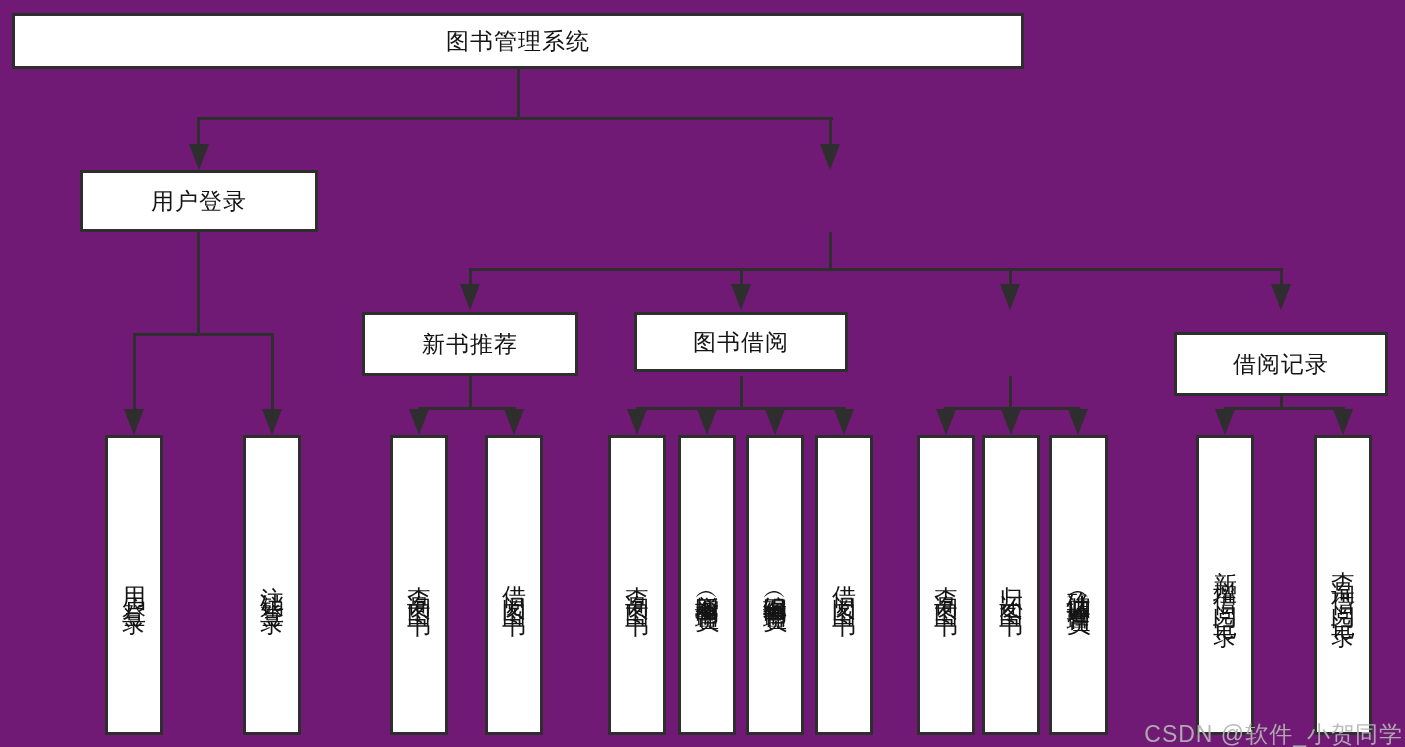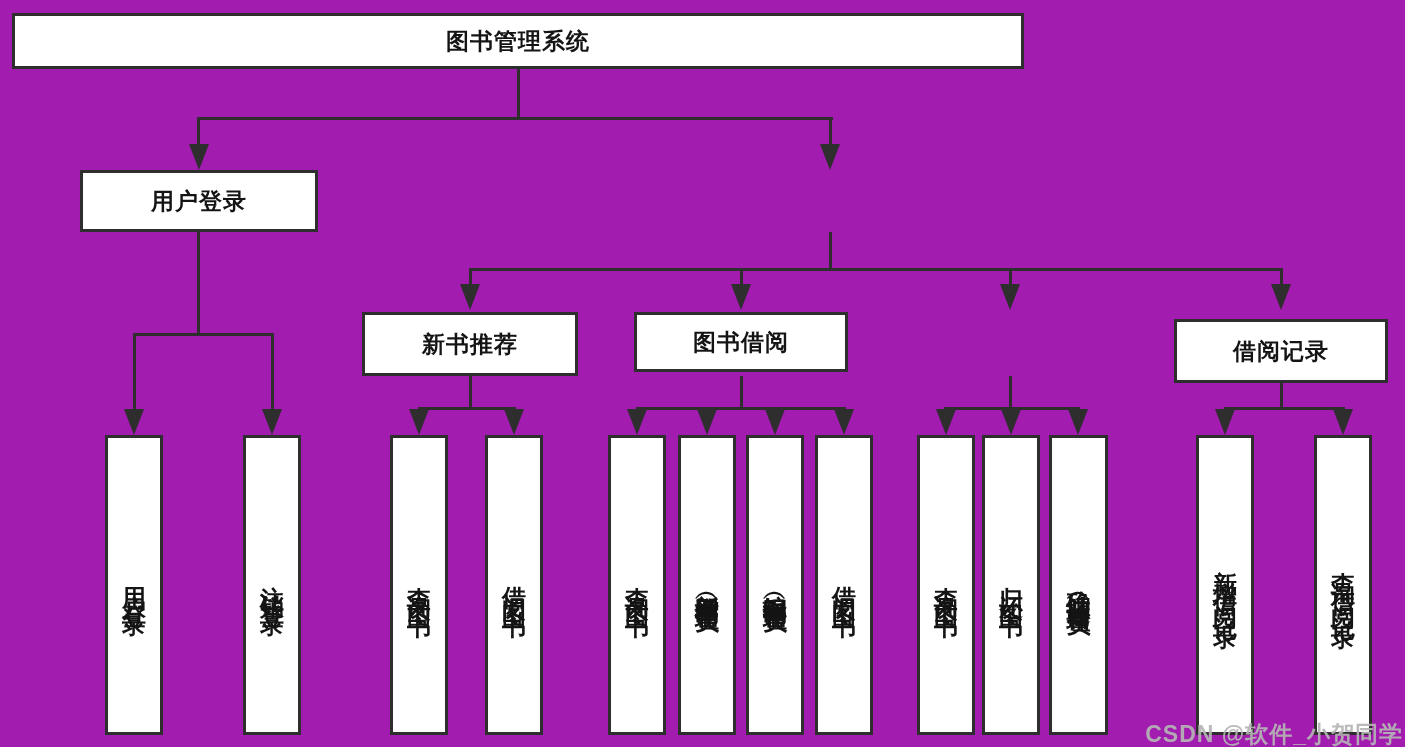--- a/index.html
+++ b/index.html
@@ -1,19 +1,18 @@
 <!DOCTYPE html>
 <html><head>
 <meta charset="utf-8">
 <style>
   html,body{margin:0;padding:0;background:#fff;}
   .canvas{
-    position:relative;width:1405px;height:747px;background:#a21caf;overflow:hidden;
+    position:relative;width:1405px;height:747px;background:#701a75;overflow:hidden;
     font-family:"Liberation Sans","DejaVu Sans",sans-serif;
-    font-weight:bold;
   }
   .node{
     position:absolute;box-sizing:border-box;border:3px solid #2e2e2e;background:#fff;
     display:flex;align-items:center;justify-content:center;color:#141414;z-index:1;
   }
   .node.h{font-size:23px;letter-spacing:1px;white-space:nowrap;}
   .vtext{
     writing-mode:vertical-rl;text-orientation:mixed;
     font-size:24px;letter-spacing:9px;line-height:1;white-space:nowrap;
   }
@@ -68,21 +67,21 @@
   <div class="arr" style="left:1000px;top:284px"></div>
   <div class="ln" style="left:1280px;top:270px;width:3px;height:14px"></div>
   <div class="arr" style="left:1271px;top:284px"></div>
 
   <div class="node h" style="left:362px;top:312px;width:216px;height:64px">
     <span>新书推荐</span>
   </div>
   <div class="node h" style="left:634px;top:312px;width:214px;height:60px">
     <span>图书借阅</span>
   </div>
-  <div class="node h" style="left:1174px;top:319px;width:214px;height:64px">
+  <div class="node h" style="left:1174px;top:332px;width:214px;height:64px">
     <span>借阅记录</span>
   </div>
 
   <div class="ln" style="left:469px;top:376px;width:3px;height:33px"></div>
   <div class="ln" style="left:418px;top:407px;width:98px;height:3px"></div>
   <div class="arr" style="left:409px;top:409px"></div>
   <div class="arr" style="left:504px;top:409px"></div>
 
   <div class="ln" style="left:740px;top:376px;width:3px;height:33px"></div>
   <div class="ln" style="left:636px;top:407px;width:210px;height:3px"></div>

